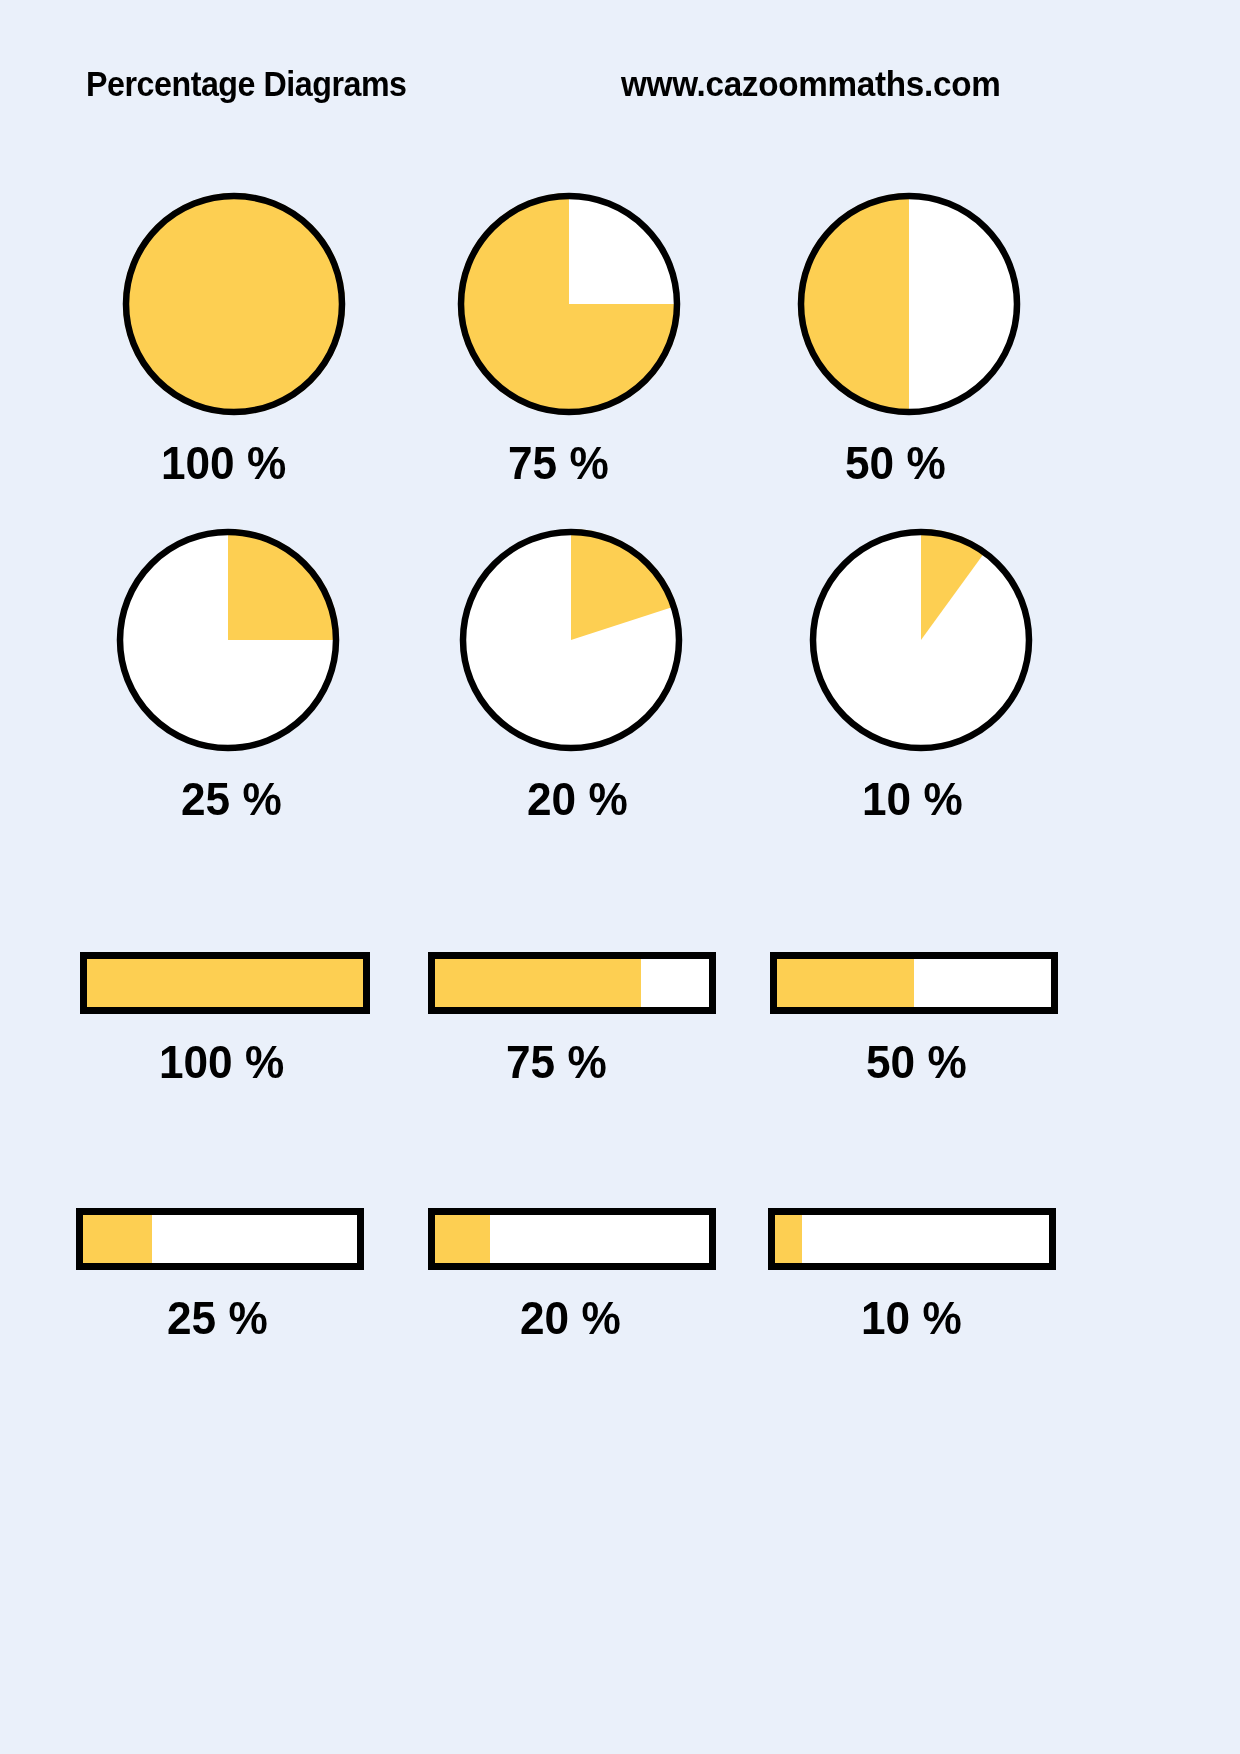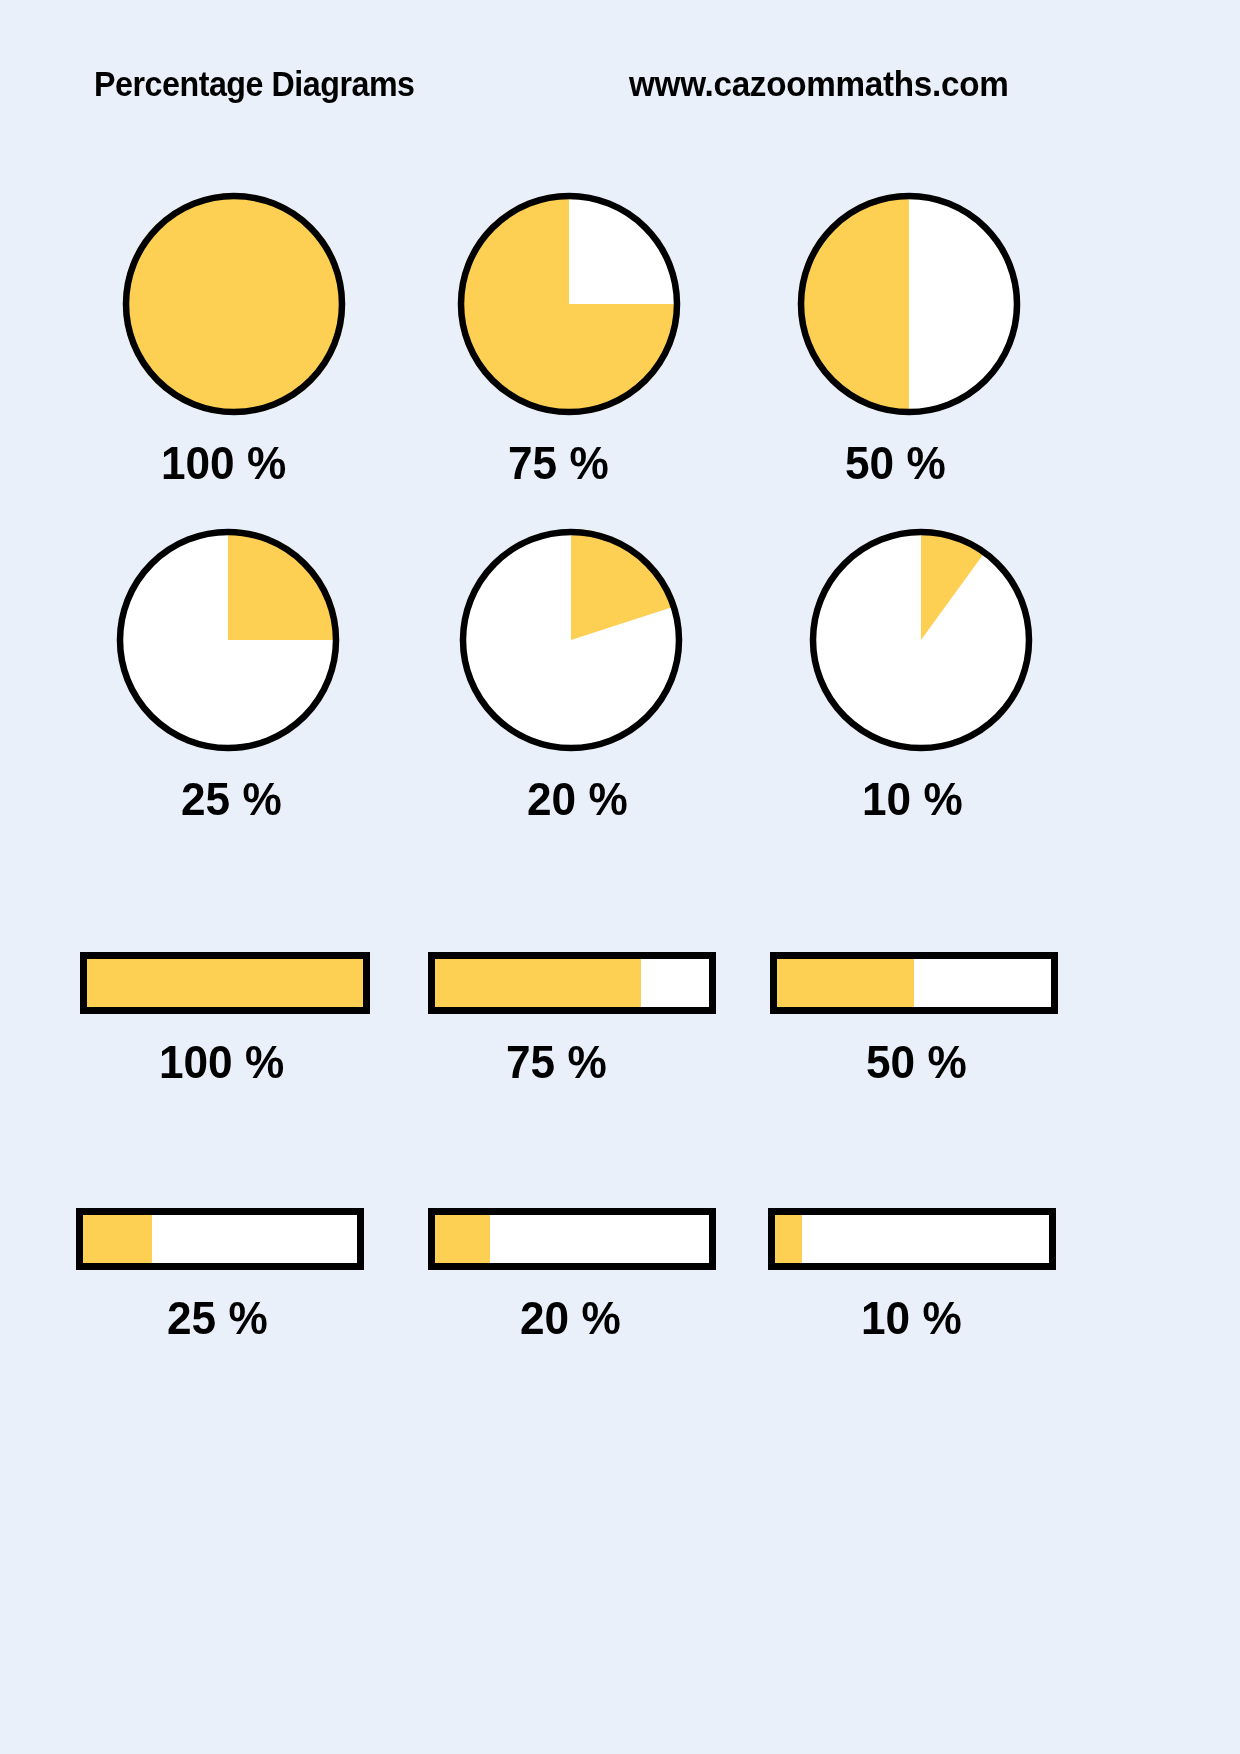--- a/index.html
+++ b/index.html
@@ -13,21 +13,21 @@
     background: #eaf0fa;
     font-family: "Liberation Sans", sans-serif;
     overflow: hidden;
     position: relative;
   }
 
   
   .header {
     position: absolute;
     top: 64px;
-    left: 16px;
+    left: 8px;
     width: 1043px;
     height: 52px;
   }
   .title {
     position: absolute;
     left: 78px;
     top: 0;
     font-family: "Liberation Sans Narrow", "Liberation Sans", sans-serif;
     font-weight: bold;
     font-size: 35px;

